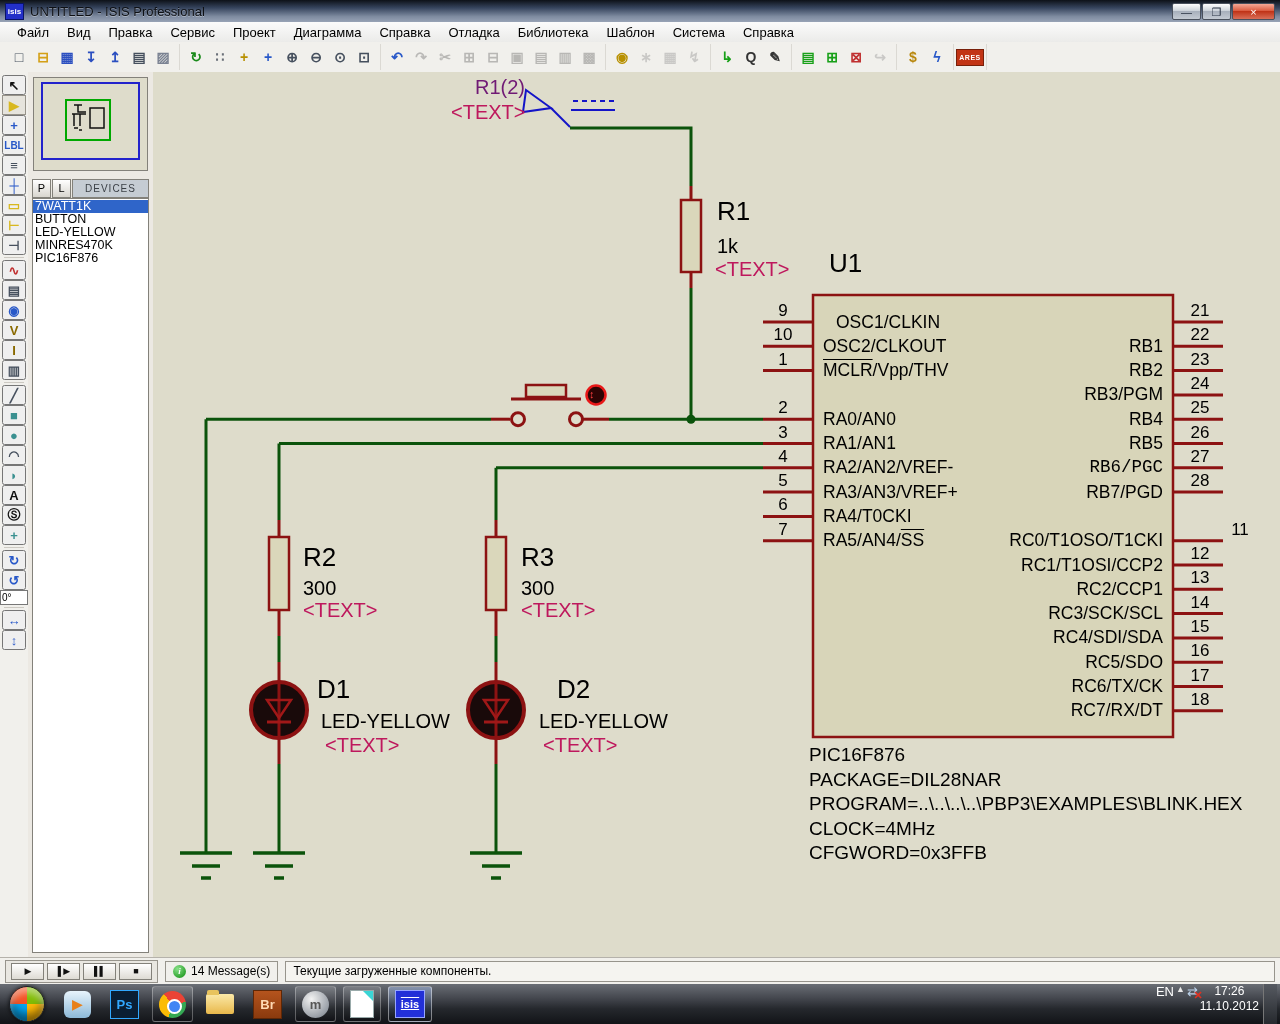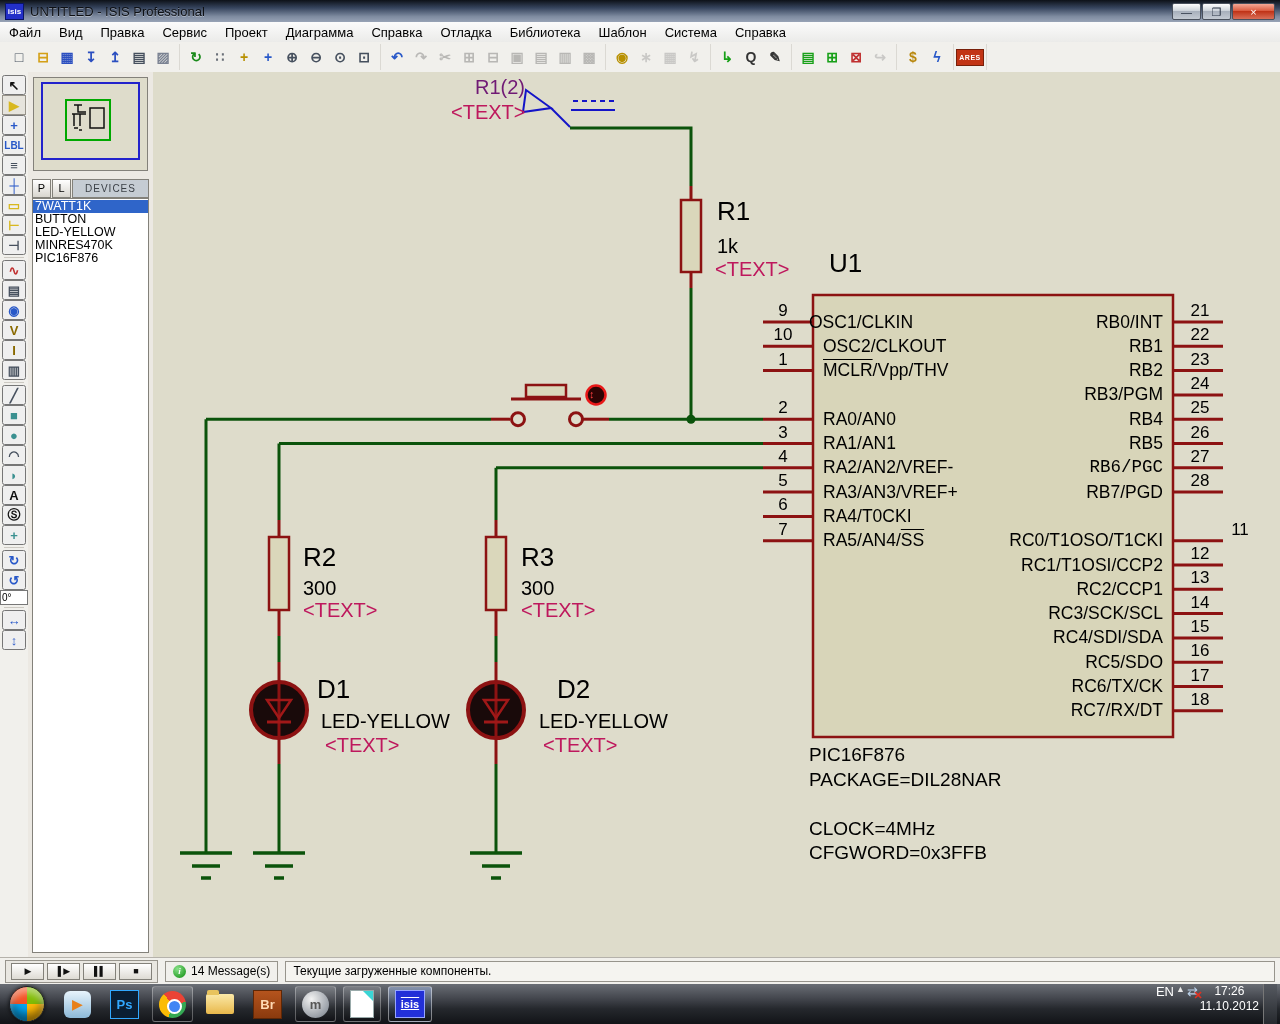--- a/index.html
+++ b/index.html
@@ -12,21 +12,21 @@
   .appicon{width:17px;height:15px;background:#2330c8;border:1px solid #0a1466;color:#fff;
     font-size:8px;font-weight:bold;display:flex;align-items:center;justify-content:center;flex:none}
   #title-text{font-size:13px;color:#0e1014;text-shadow:0 1px 0 rgba(255,255,255,.35)}
   #winbtns{margin-left:auto;display:flex;gap:1px}
   .winbtn{width:29px;height:17px;border:1px solid #49505c;border-radius:2px;font-size:11px;line-height:15px;
     text-align:center;color:#273041;background:linear-gradient(#fefefe,#cdd3da 45%,#a8b0bc 50%,#c4cad3)}
   .winbtn.close{width:43px;color:#fff;background:linear-gradient(#f3a896,#da5c40 45%,#c03418 50%,#d96f58)}
 
   
   #menubar{position:absolute;top:22px;left:0;right:0;height:20px;display:flex;align-items:center;
-    background:linear-gradient(#fbfbfb,#ebebe9);border-bottom:1px solid #d6d4cf;padding-left:0}
+    background:linear-gradient(#fbfbfb,#ebebe9);border-bottom:1px solid #d6d4cf;padding-left:8px}
   .mitem{font-size:13px;color:#000;padding:1px 9px;white-space:nowrap}
   #toolbar{position:absolute;top:42px;left:0;right:0;height:30px;background:#f1f0ec;
     border-bottom:1px solid #c6c3bd;display:flex;align-items:center;padding-left:3px}
   .tgroup{display:flex;align-items:center;height:26px;padding:0 4px;border-right:1px solid #dbd9d3}
   .ticon{width:24px;height:22px;display:flex;align-items:center;justify-content:center;
     font-size:14px;font-weight:bold;background:none;border:1px solid transparent}
   .ticon.dis{opacity:.35;filter:grayscale(1)}
   .aresbox{background:#c23415;color:#fff;font-size:7px;font-weight:bold;padding:4px 2px;
     border:1px solid #78200a;letter-spacing:.5px}
 
@@ -406,39 +406,38 @@
       <div class="slabel ref" style="left:164px;top:602px">D1</div>
       <div class="slabel val" style="left:168px;top:638px">LED-YELLOW</div>
       <div class="slabel val gray" style="left:172px;top:662px">&lt;TEXT&gt;</div>
 
       <div class="slabel ref" style="left:404px;top:602px">D2</div>
       <div class="slabel val" style="left:386px;top:638px">LED-YELLOW</div>
       <div class="slabel val gray" style="left:390px;top:662px">&lt;TEXT&gt;</div>
 
       <div class="slabel" style="left:436px;top:316px;font-size:11px;color:#ff4040">↕</div>
     <div class="pnum" style="left: 604px; top: 229px;">9</div>
-        <div class="plbl" style="top: 239.5px; left: 656px;">OSC1/CLKIN</div>
+        <div class="plbl" style="top: 239.5px; left: 683px;">OSC1/CLKIN</div>
         <div class="pnum" style="left: 604px; top: 253.3px;">10</div>
         <div class="plbl" style="top: 263.8px; left: 670px;">OSC2/CLKOUT</div>
         <div class="pnum" style="left: 604px; top: 277.6px;">1</div>
         <div class="plbl" style="top: 288.1px; left: 670px;"><span class="ol">MCLR</span>/Vpp/THV</div>
         <div class="pnum" style="left: 604px; top: 326.2px;">2</div>
         <div class="plbl" style="top: 336.7px; left: 670px;">RA0/AN0</div>
         <div class="pnum" style="left: 604px; top: 350.5px;">3</div>
         <div class="plbl" style="top: 361px; left: 670px;">RA1/AN1</div>
         <div class="pnum" style="left: 604px; top: 374.8px;">4</div>
         <div class="plbl" style="top: 385.3px; left: 670px;">RA2/AN2/VREF-</div>
         <div class="pnum" style="left: 604px; top: 399.1px;">5</div>
         <div class="plbl" style="top: 409.6px; left: 670px;">RA3/AN3/VREF+</div>
         <div class="pnum" style="left: 604px; top: 423.4px;">6</div>
         <div class="plbl" style="top: 433.9px; left: 670px;">RA4/T0CKI</div>
         <div class="pnum" style="left: 604px; top: 447.7px;">7</div>
         <div class="plbl" style="top: 458.2px; left: 670px;">RA5/AN4/<span class="ol">SS</span></div>
         <div class="pnum" style="left: 1021px; top: 229px;">21</div>
-        <div class="plbl pr" style="top: 239.5px; left: 688px; width: 322px;">RB0/INT</div>
         <div class="pnum" style="left: 1021px; top: 253.3px;">22</div>
         <div class="plbl pr" style="top: 263.8px; left: 688px; width: 322px;">RB1</div>
         <div class="pnum" style="left: 1021px; top: 277.6px;">23</div>
         <div class="plbl pr" style="top: 288.1px; left: 688px; width: 322px;">RB2</div>
         <div class="pnum" style="left: 1021px; top: 301.9px;">24</div>
         <div class="plbl pr" style="top: 312.4px; left: 688px; width: 322px;">RB3/PGM</div>
         <div class="pnum" style="left: 1021px; top: 326.2px;">25</div>
         <div class="plbl pr" style="top: 336.7px; left: 688px; width: 322px;">RB4</div>
         <div class="pnum" style="left: 1021px; top: 350.5px;">26</div>
         <div class="plbl pr" style="top: 361px; left: 688px; width: 322px;">RB5</div>
@@ -457,20 +456,21 @@
         <div class="pnum" style="left: 1021px; top: 544.9px;">15</div>
         <div class="plbl pr" style="top: 555.4px; left: 688px; width: 322px;">RC4/SDI/SDA</div>
         <div class="pnum" style="left: 1021px; top: 569.2px;">16</div>
         <div class="plbl pr" style="top: 579.7px; left: 688px; width: 322px;">RC5/SDO</div>
         <div class="pnum" style="left: 1021px; top: 593.5px;">17</div>
         <div class="plbl pr" style="top: 604px; left: 688px; width: 322px;">RC6/TX/CK</div>
         <div class="pnum" style="left: 1021px; top: 617.8px;">18</div>
         <div class="plbl pr" style="top: 628.3px; left: 688px; width: 322px;">RC7/RX/DT</div>
         <div class="props" style="left: 656px; top: 672px;">PIC16F876</div>
         <div class="props" style="left: 656px; top: 696.5px;">PACKAGE=DIL28NAR</div>
+        <div class="props" style="left: 656px; top: 721px;">PROGRAM=..\..\..\..\PBP3\EXAMPLES\BLINK.HEX</div>
         <div class="props" style="left: 656px; top: 745.5px;">CLOCK=4MHz</div>
         <div class="props" style="left: 656px; top: 770px;">CFGWORD=0x3FFB</div>
       </div>
   </div>
 
   <div id="statusbar">
     <div id="simpanel">
         <button class="simbtn">▶</button>
         <button class="simbtn">▌▶</button>
         <button class="simbtn">▌▌</button>

